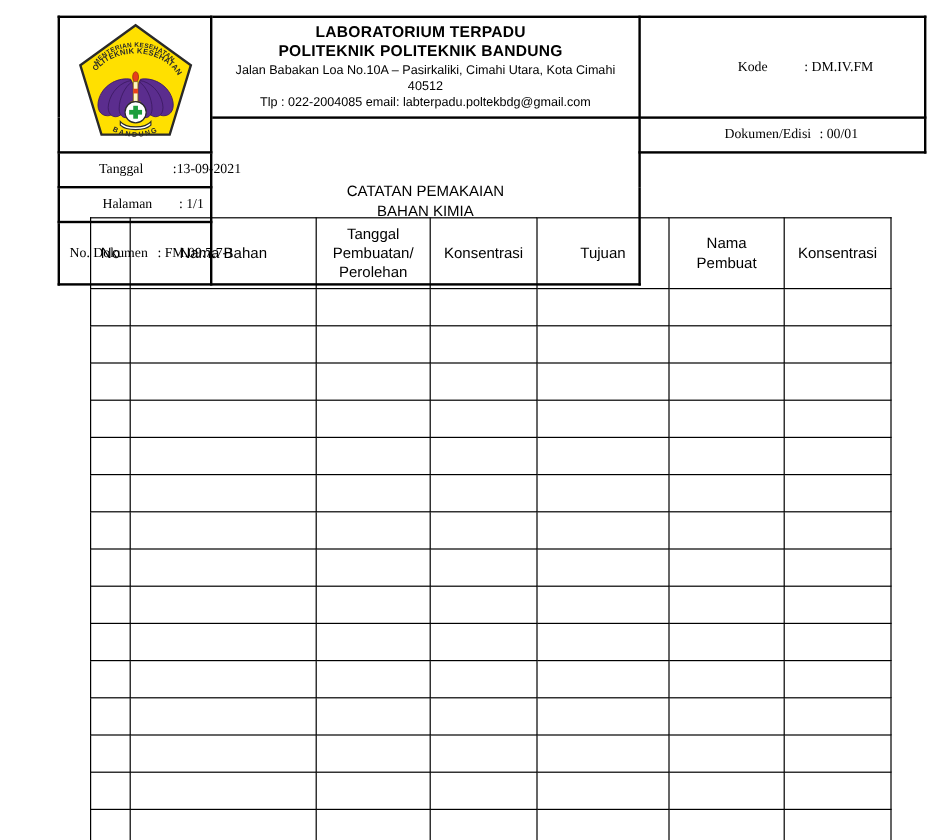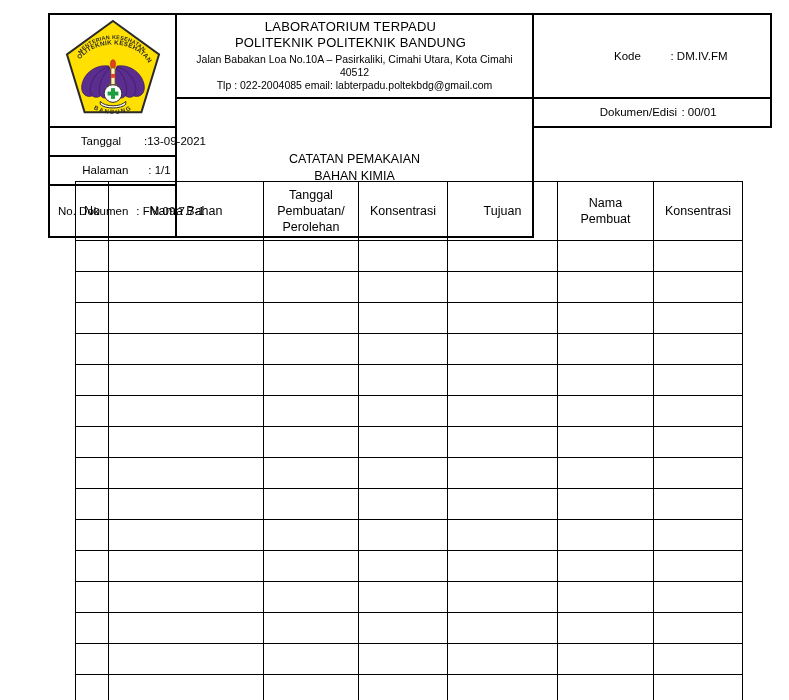--- a/index.html
+++ b/index.html
@@ -43,21 +43,21 @@
     width: 100%;
     display: flex;
     align-items: center;
     justify-content: center;
   }
 
   
   .title-cell { width: 355px; }
   .org-title {
     font-size: 13px;
-    font-weight: normal;
+    font-weight: bold;
     line-height: 1.22;
     padding: 4px 12px 2px 4px;
     letter-spacing: .2px;
   }
   .org-address {
     font-size: 10.5px;
     line-height: 1.25;
     padding: 0 6px 5px 6px;
   }
   .form-title {
@@ -66,20 +66,21 @@
     padding: 9px 20px;
   }
 
   
   .info-cell {
     text-align: right;
     padding: 4px 0 4px 8px !important;
     font-size: 11.5px;
     line-height: 1.3;
     white-space: nowrap;
+    font-family: Liberation Serif, serif;
   }
   .info-cell .k { display: inline-block; width: 86px; }
   .info-cell .v { display: inline-block; }
   .info-tall { height: 38px; }
   .info-thin { height: 19px; }
   .info-doc  { height: 42px; }
   .info-doc .k { width: auto; padding-right: 8px; }
 
   
   .logo-svg { display: block; }

